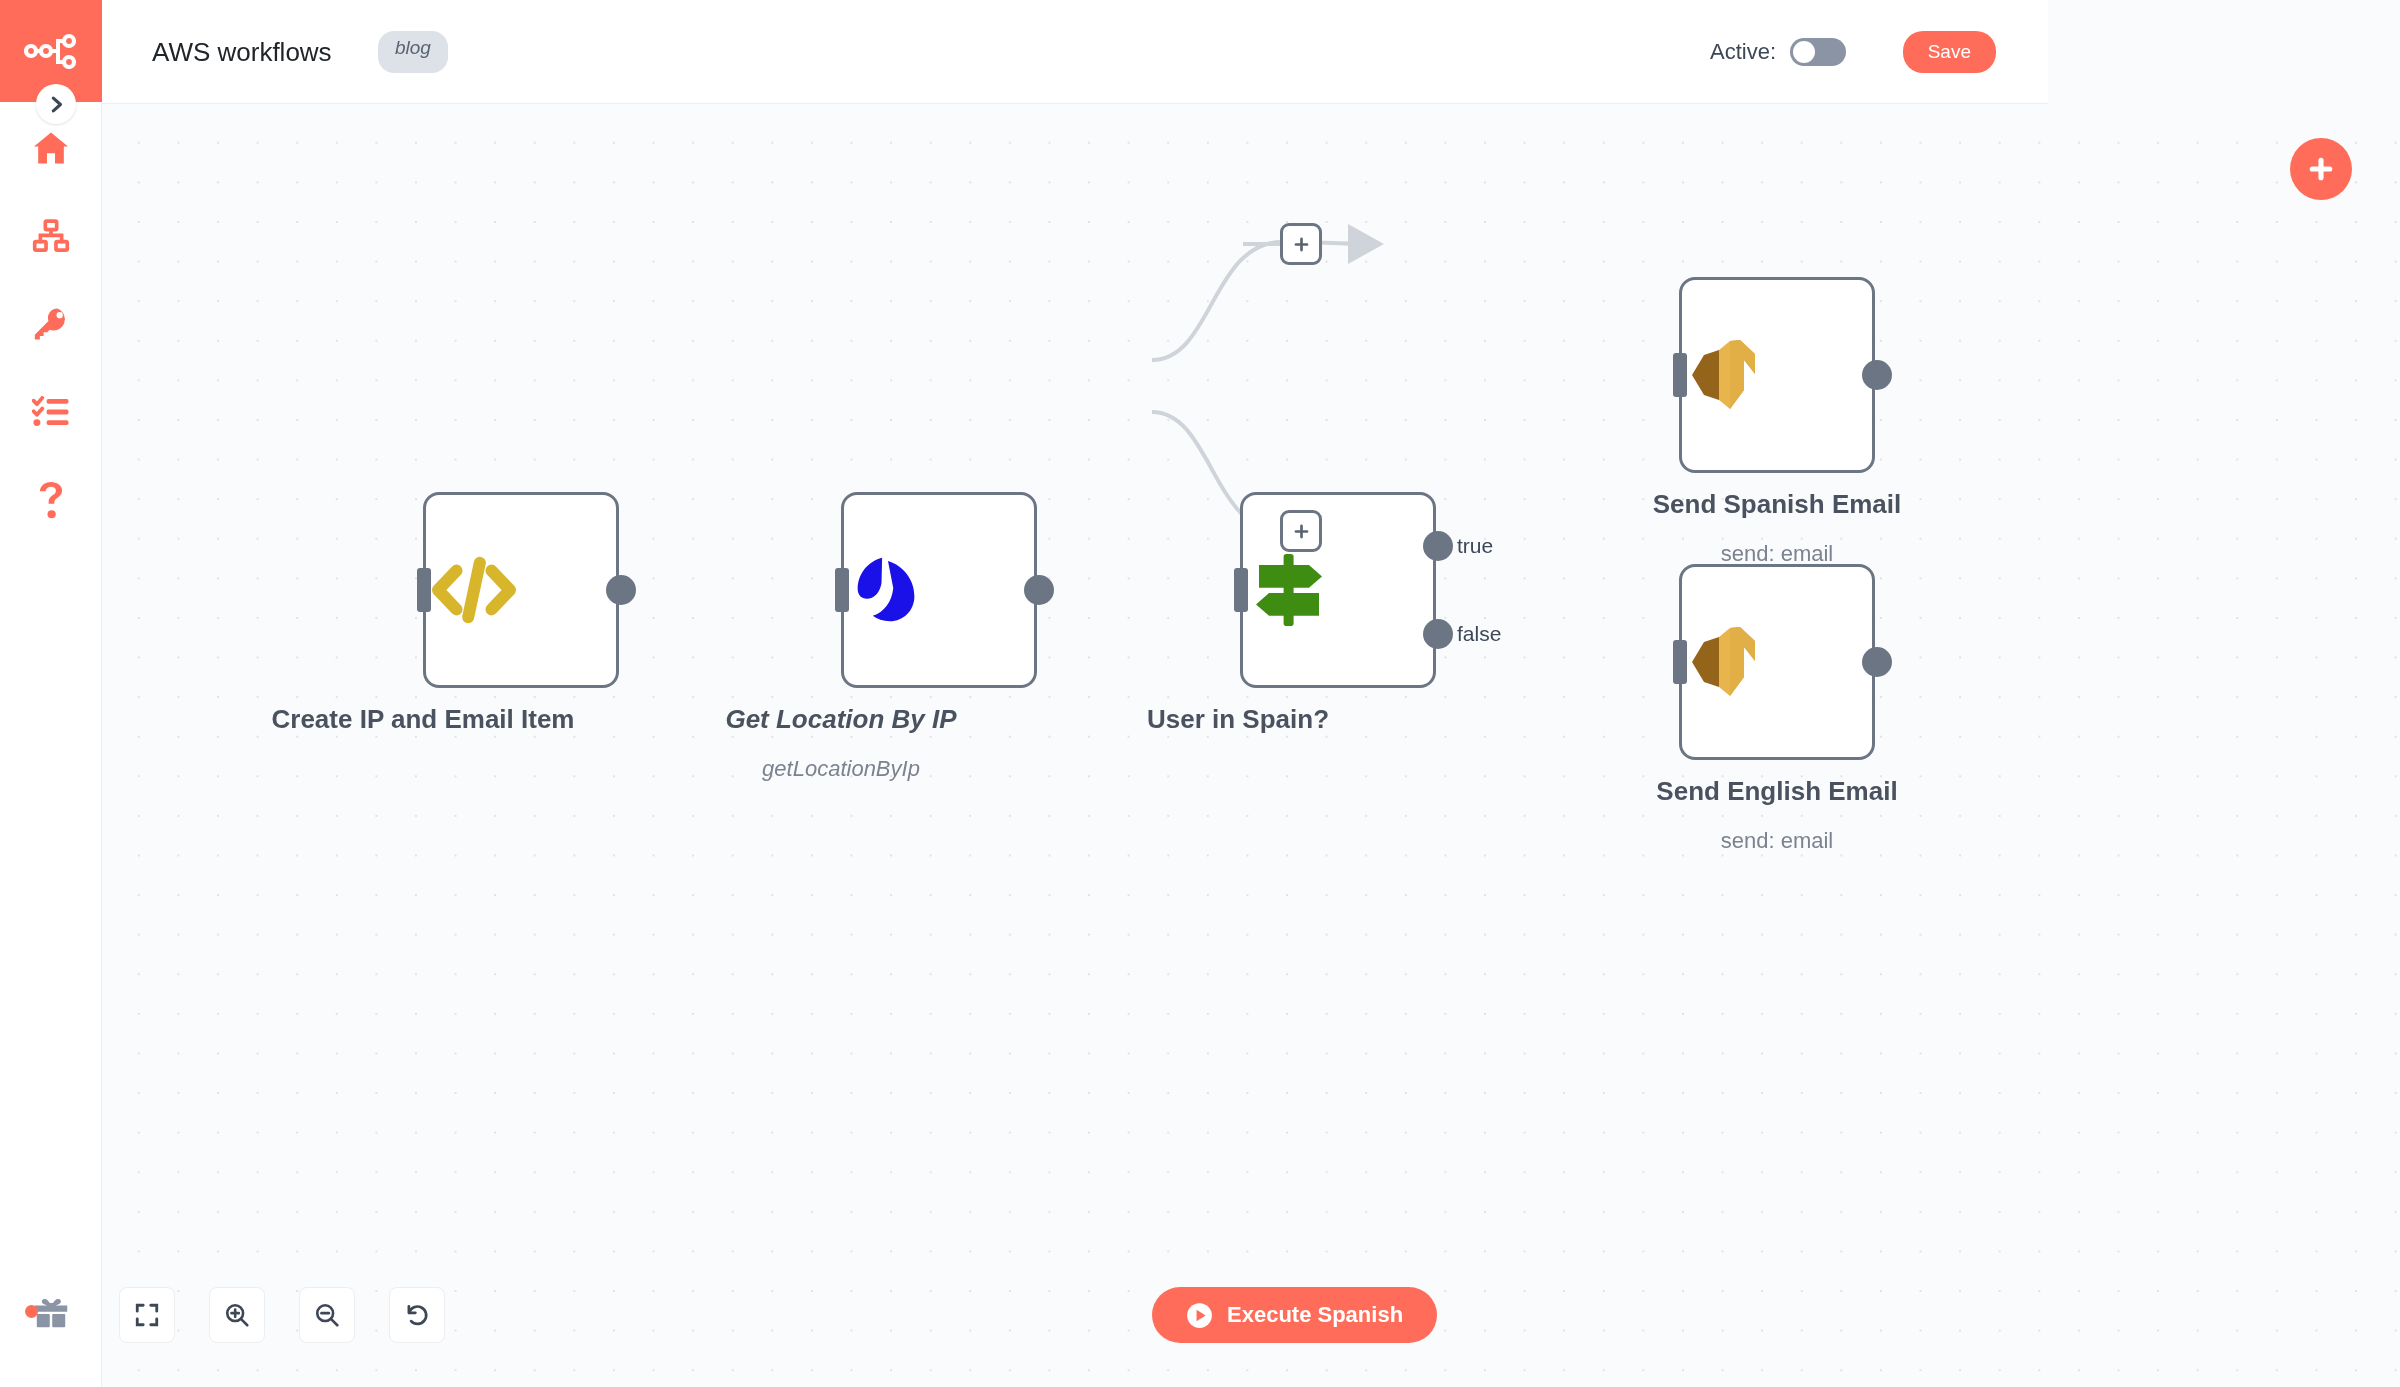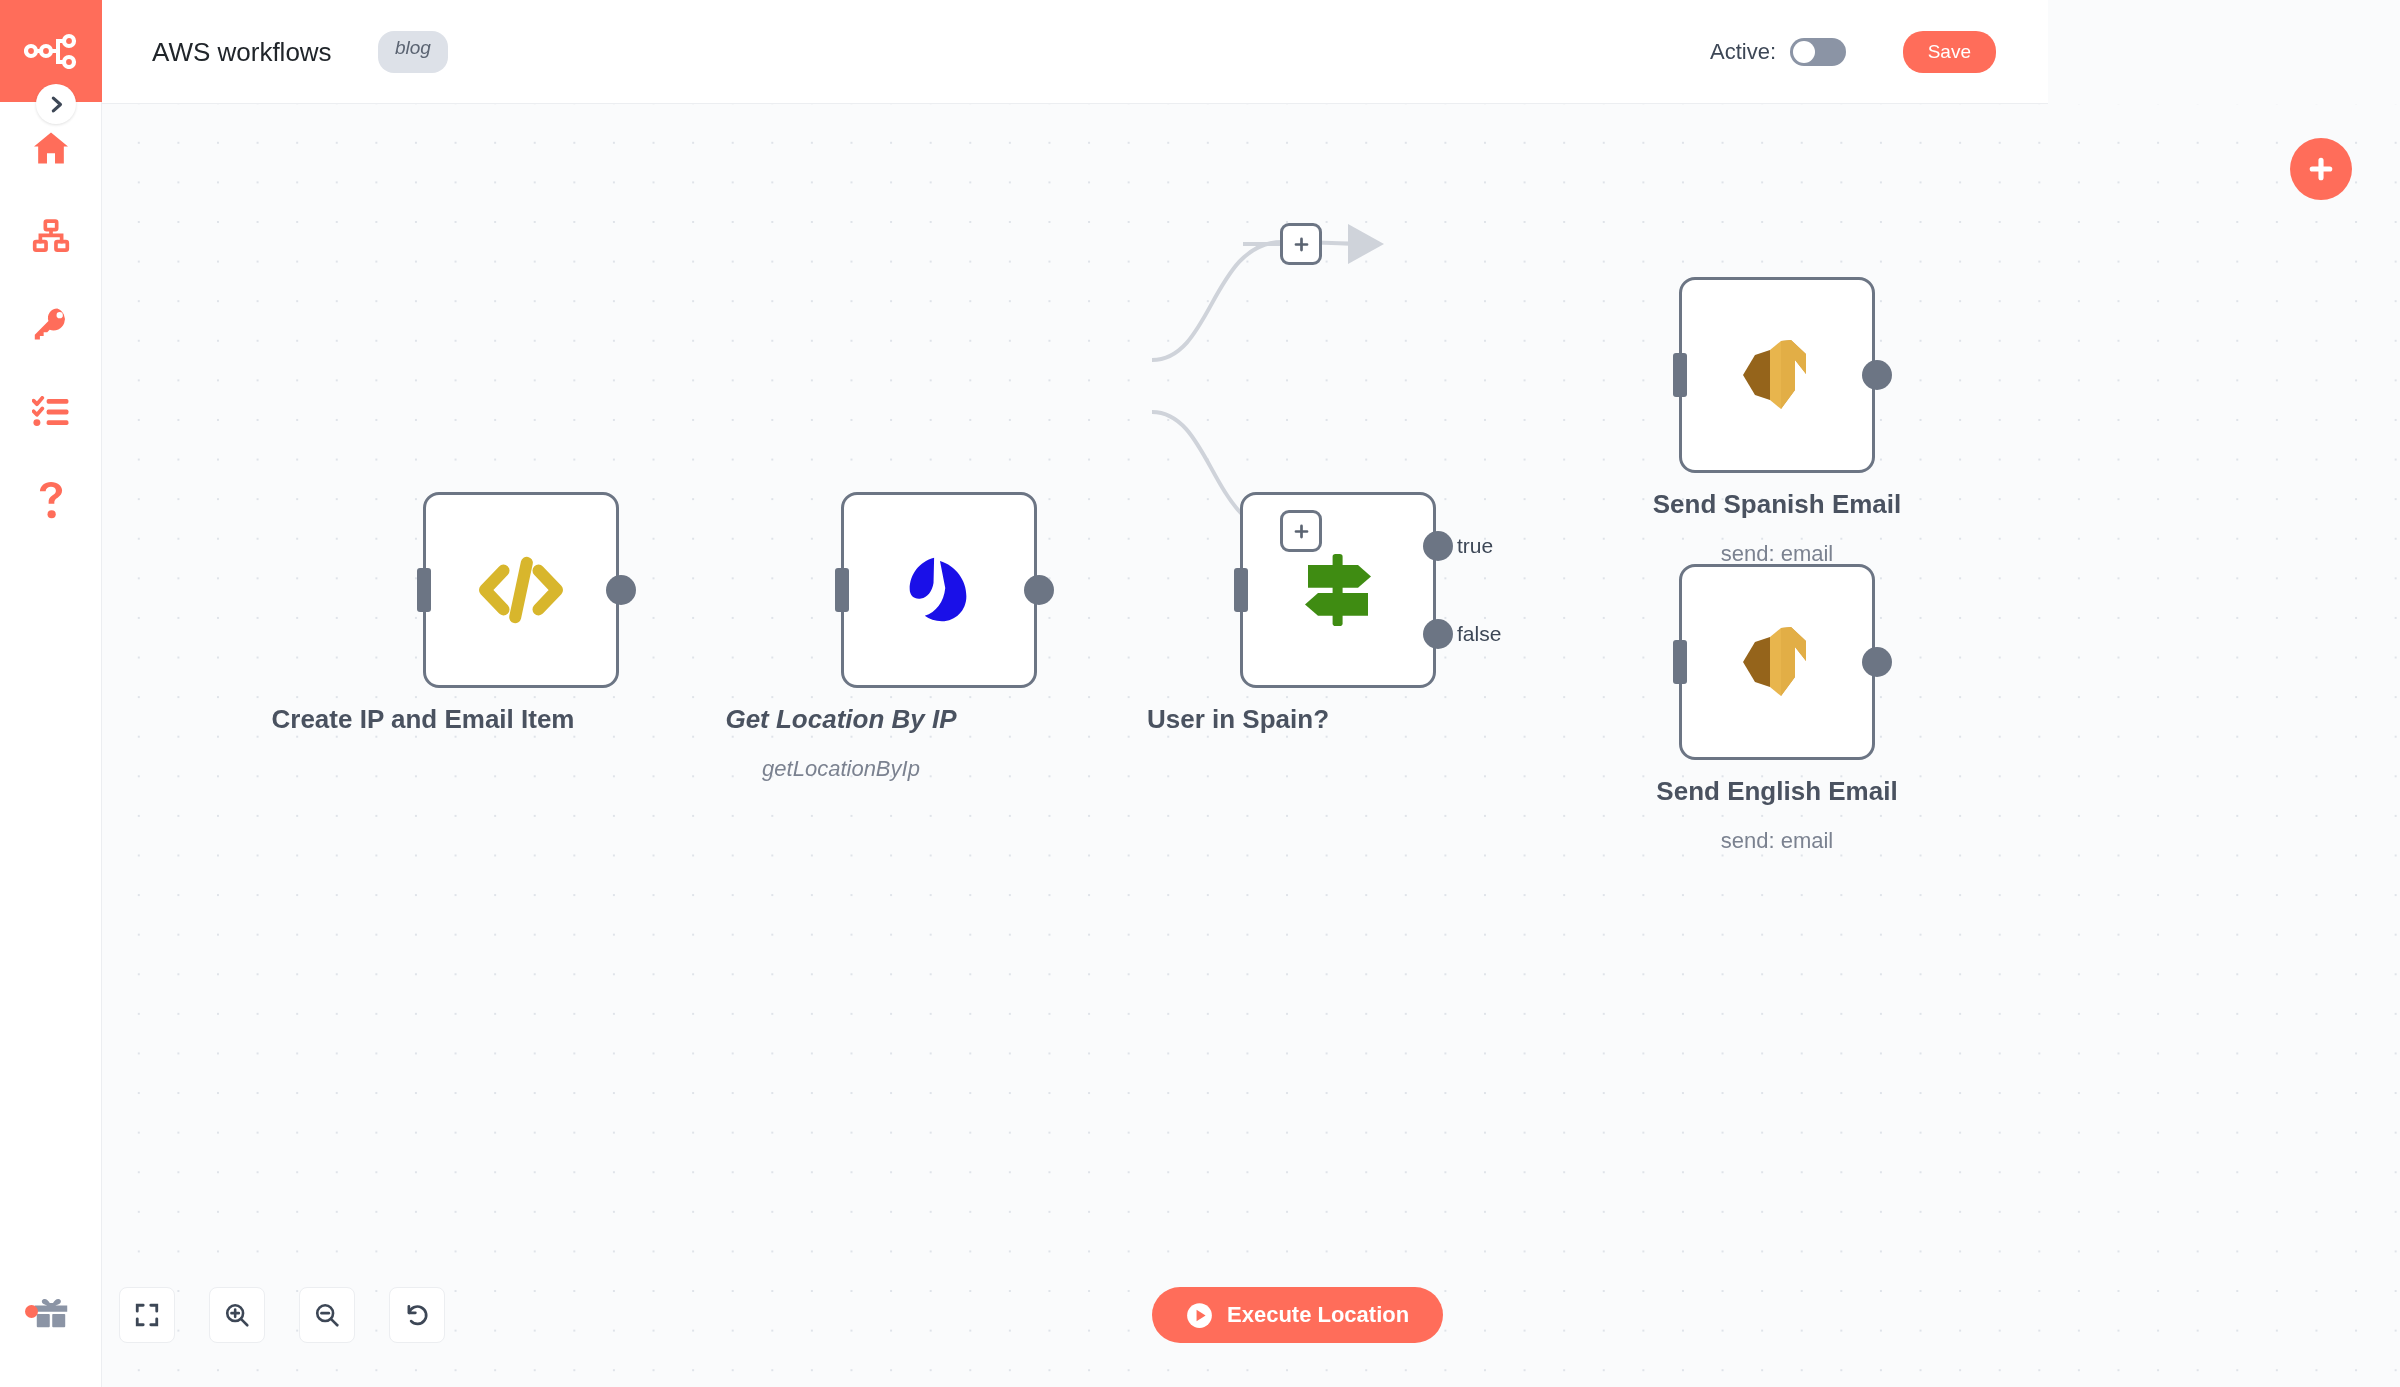--- a/index.html
+++ b/index.html
@@ -118,21 +118,21 @@
     cursor: pointer; z-index: 25;
   }
 
   
   .node {
     position: absolute;
     width: 196px; height: 196px;
     border: 3px solid #6c7584;
     border-radius: 16px;
     background: #ffffff;
-    display: flex; align-items: center; justify-content: center;
+    display: flex; align-items: center; 
     cursor: pointer;
     z-index: 10;
   }
   .port-in {
     position: absolute; left: -9px; top: 50%;
     transform: translateY(-50%);
     width: 14px; height: 44px;
     background: #6c7584; border-radius: 3px;
   }
   .port-out {
@@ -422,16 +422,16 @@
       <path d="M4.5 4 V10 H10.5"></path>
       <path d="M4.8 10 A8 8 0 1 1 6.6 17.6"></path>
     </svg>
   </div>
 
   <button id="exec-btn">
     <svg width="27" height="27" viewBox="0 0 24 24">
       <circle cx="12" cy="12" r="11" fill="#ffffff"></circle>
       <path d="M9.4 6.8 L17.4 12 L9.4 17.2 Z" fill="#ff6d5a"></path>
     </svg>
-    <span>Execute Location</span>
+    <span>Execute Spanish</span>
   </button>
 
 </div>
 
 </body></html>

